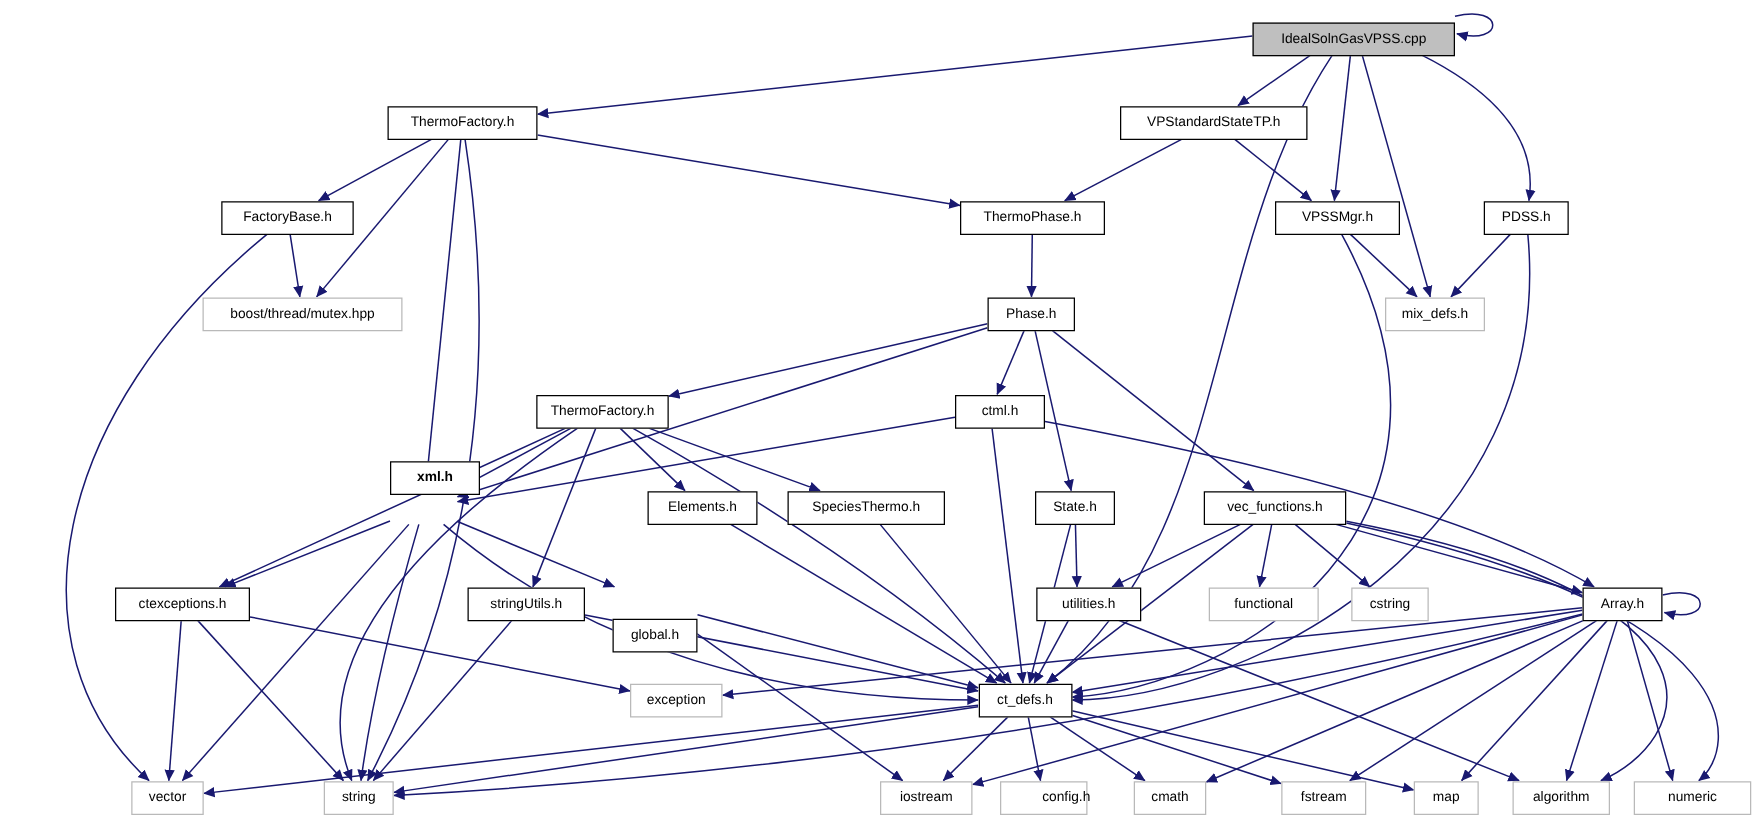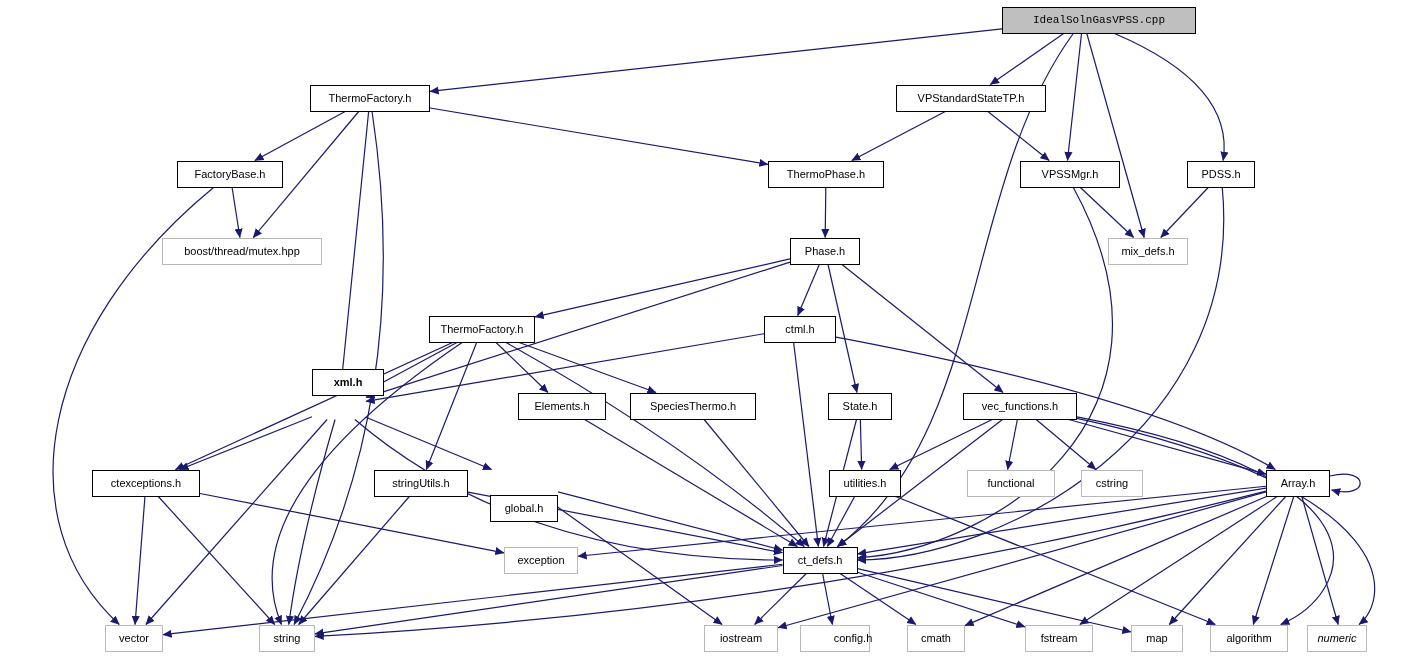--- a/index.html
+++ b/index.html
@@ -98,49 +98,49 @@
         <path d="M 782.5 564.2638483965014 Q 472.75 599.4832361516035 163 634.7026239067055" class="edge" marker-end="url(#arrow)"></path>
         <path d="M 782.5 565.4878048780488 Q 548.75 599.6951219512196 315 633.9024390243902" class="edge" marker-end="url(#arrow)"></path>
         <path d="M 806.3269230769231 573.5 Q 780.5 599 754.6730769230769 624.5" class="edge" marker-end="url(#arrow)"></path>
         <path d="M 822.5961538461538 573.5 Q 827.5 599 832.4038461538462 624.5" class="edge" marker-end="url(#arrow)"></path>
         <path d="M 840.0769230769231 573.5 Q 878 599 915.9230769230769 624.5" class="edge" marker-end="url(#arrow)"></path>
         <path d="M 857.5 572.2384937238494 Q 941.25 599.571129707113 1025 626.9037656903765" class="edge" marker-end="url(#arrow)"></path>
         <path d="M 857.5 568.6795252225519 Q 994.25 600.3308605341247 1131 631.9821958456973" class="edge" marker-end="url(#arrow)"></path>
       </g>
   </svg>
   <div id="nodes">
-      <div class="node root" style="left: 1002px; top: 7px; width: 194px; font-family: Liberation Mono, monospace;">IdealSolnGasVPSS.cpp</div>
+      <div class="node root" style="left: 1002px; top: 18px; width: 162px;">IdealSolnGasVPSS.cpp</div>
       <div class="node internal" style="left: 310px; top: 84.5px; width: 120px;">ThermoFactory.h</div>
       <div class="node internal" style="left: 896px; top: 84.5px; width: 150px;">VPStandardStateTP.h</div>
       <div class="node internal" style="left: 177px; top: 160.5px; width: 106px;">FactoryBase.h</div>
       <div class="node internal" style="left: 768px; top: 160.5px; width: 116px;">ThermoPhase.h</div>
       <div class="node internal" style="left: 1020px; top: 160.5px; width: 100px;">VPSSMgr.h</div>
       <div class="node internal" style="left: 1187px; top: 160.5px; width: 68px;">PDSS.h</div>
       <div class="node external" style="left: 162px; top: 237.5px; width: 160px;">boost/thread/mutex.hpp</div>
       <div class="node internal" style="left: 790px; top: 237.5px; width: 70px;">Phase.h</div>
       <div class="node external" style="left: 1108px; top: 237.5px; width: 80px;">mix_defs.h</div>
       <div class="node internal" style="left: 429px; top: 315.5px; width: 106px;">ThermoFactory.h</div>
       <div class="node internal" style="left: 764px; top: 315.5px; width: 72px;">ctml.h</div>
       <div class="node internal" style="left: 312px; top: 369px; width: 72px; font-weight: bold;">xml.h</div>
       <div class="node internal" style="left: 518px; top: 392.5px; width: 88px;">Elements.h</div>
       <div class="node internal" style="left: 630px; top: 392.5px; width: 126px;">SpeciesThermo.h</div>
       <div class="node internal" style="left: 828px; top: 392.5px; width: 64px;">State.h</div>
       <div class="node internal" style="left: 963px; top: 392.5px; width: 114px;">vec_functions.h</div>
       <div class="node internal" style="left: 92px; top: 469.5px; width: 108px;">ctexceptions.h</div>
       <div class="node internal" style="left: 374px; top: 469.5px; width: 94px;">stringUtils.h</div>
       <div class="node internal" style="left: 490px; top: 469.5px; width: 68px; margin-top: 25px;">global.h</div>
-      <div class="node internal" style="left: 829px; top: 469.5px; width: 72px;">utilities.h</div>
+      <div class="node internal" style="left: 829px; top: 469.5px; width: 84px;">utilities.h</div>
       <div class="node external" style="left: 967px; top: 469.5px; width: 88px;">functional</div>
       <div class="node external" style="left: 1081px; top: 469.5px; width: 62px;">cstring</div>
       <div class="node internal" style="left: 1266px; top: 469.5px; width: 64px;">Array.h</div>
       <div class="node external" style="left: 504px; top: 546.5px; width: 74px;">exception</div>
       <div class="node internal" style="left: 782.5px; top: 546.5px; width: 75px;">ct_defs.h</div>
       <div class="node external" style="left: 105px; top: 624.5px; width: 58px;">vector</div>
       <div class="node external" style="left: 259px; top: 624.5px; width: 56px;">string</div>
       <div class="node external" style="left: 704px; top: 624.5px; width: 74px;">iostream</div>
       <div class="node external" style="left: 800px; top: 624.5px; width: 70px; padding-left: 36px;">config.h</div>
       <div class="node external" style="left: 907px; top: 624.5px; width: 58px;">cmath</div>
       <div class="node external" style="left: 1025px; top: 624.5px; width: 68px;">fstream</div>
       <div class="node external" style="left: 1131px; top: 624.5px; width: 52px;">map</div>
       <div class="node external" style="left: 1210px; top: 624.5px; width: 78px;">algorithm</div>
-      <div class="node external" style="left: 1307px; top: 624.5px; width: 60px; font-style: italic;">numeric</div>
+      <div class="node external" style="left: 1307px; top: 624.5px; width: 94px;">numeric</div>
     </div>
 </div>
 
 </body></html>

